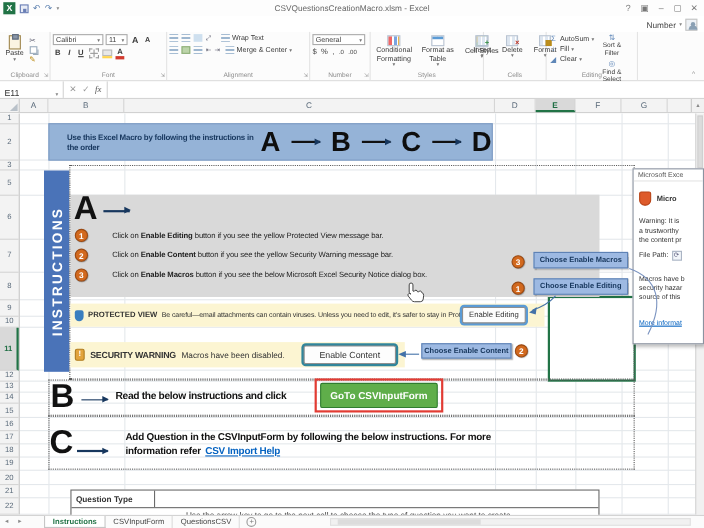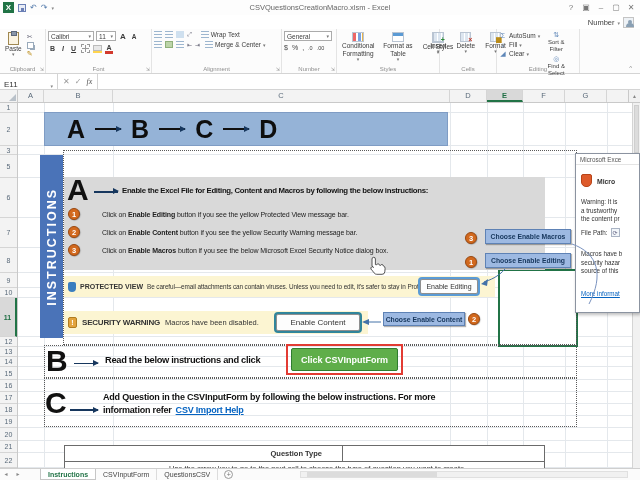--- a/index.html
+++ b/index.html
@@ -121,21 +121,21 @@
 
   .gotobtn { left:291px; top:245px; width:107px; height:23px; background:#5fae4a; border:1px solid #2f7d2f;
     border-radius:2px; color:#fff; font-weight:700; font-size:9px; display:flex; align-items:center;
     justify-content:center; z-index:3; }
   .redframe { left:286px; top:241px; width:117px; height:31px; border:2px solid #e23b33; z-index:3; }
   .btext { font-weight:700; font-size:9.3px; letter-spacing:-0.3px; color:#111; z-index:3; white-space:nowrap;text-align:center; }
   .ctext { font-weight:700; font-size:9px; letter-spacing:-0.2px; color:#111; z-index:3; width:372px; line-height:1.45; }
   .csvlink { color:#0563c1; text-decoration:underline; margin-left:4px; }
 
   .qtable { left:64px; top:342px; width:481px; z-index:3; background:#fff; border:1px solid #6b6b6b; }
-  .qrow { display:flex; border-bottom:1px solid #6b6b6b;justify-content:center; }
+  .qrow { display:flex; border-bottom:1px solid #6b6b6b; }
   .qkey { width:76px; border-right:1px solid #6b6b6b; font-weight:700; font-size:7.5px; padding:3px 2px 3px 4px; }
   .qval { flex:1; font-size:7.5px; padding:3px 4px; }
   .qnext { font-size:7.5px; padding:2px 4px 8px 104px; }
 
   .dialog { left:575px; top:50px; width:65px; height:160px; background:#fff; border:1px solid #8b93a0;
     box-shadow:1px 2px 3px rgba(0,0,0,.25); z-index:5; overflow:hidden; font-size:6.3px; color:#333; }
   .dlgtitle { height:11px; border-bottom:1px solid #e4e4e4; padding:2px 0 0 4px; color:#555; white-space:nowrap; }
   .dlgshield { position:absolute; left:5px; top:20px; width:11px; height:13px; background:#de5b2b;
     border:1px solid #b84418; border-radius:2px 2px 5px 5px; }
   .dlghead { position:absolute; left:21px; top:24px; font-weight:700; font-size:6.8px; white-space:nowrap; }
@@ -439,20 +439,21 @@
         <div class="rownum" style="height: 12px;">19</div>
         <div class="rownum" style="height: 13px;">20</div>
         <div class="rownum" style="height: 12px;">21</div>
         <div class="rownum" style="height: 15px;">22</div>
       </div>
     </div>
 
   <div class="abs selbox"></div>
 
   <div class="abs banner">
+    <span class="banner-text">Use this Excel Macro by following the instructions in the order</span>
     <span id="banner-letters" style="display:flex;align-items:center;">
         <span class="bigletter">A</span>
         <span class="harrow" style="width: 26px; margin: 0px 4px 0px 10px; background: rgb(17, 17, 17);"></span>
         <span class="bigletter">B</span>
         <span class="harrow" style="width: 26px; margin: 0px 4px 0px 10px; background: rgb(17, 17, 17);"></span>
         <span class="bigletter">C</span>
         <span class="harrow" style="width: 26px; margin: 0px 4px 0px 10px; background: rgb(17, 17, 17);"></span>
         <span class="bigletter">D</span>
       </span>
   </div>
@@ -462,21 +463,20 @@
   <div class="abs region" style="left:44px;top:275px;width:533px;height:49px;"></div>
 
   <div class="abs sidebar-band">
     <span>INSTRUCTIONS</span>
   </div>
 
   <div class="abs grayblock"></div>
 
   <div class="abs secletter" style="left:67px;top:72px;">A</div>
   <div class="abs harrow" style="left:94px;top:88px;width:24px;z-index:3;"></div>
-  <div class="abs heading-a" style="left:122px;top:83px;">Enable the Excel File for Editing, Content and Macros by following the below instructions:</div>
 
   <div id="steps">
       <div class="abs step" style="left: 68px; top: 104px;">
         <span class="ncirc">1</span>
         <span class="step-text"><span>Click on </span><span style="font-weight: 700;">Enable Editing</span><span> button if you see the yellow Protected View message bar.</span></span>
       </div>
       <div class="abs step" style="left: 68px; top: 122px;">
         <span class="ncirc">2</span>
         <span class="step-text"><span>Click on </span><span style="font-weight: 700;">Enable Content</span><span> button if you see the yellow Security Warning message bar.</span></span>
       </div>
@@ -504,25 +504,25 @@
     <span class="msgtext" style="font-size:7.5px;">Macros have been disabled.</span>
   </div>
   <div class="abs msgbtn ring-teal" style="left:276px;top:211px;width:84px;height:17px;font-size:8px;">Enable Content</div>
   <div class="abs choosebtn" style="left:383px;top:209px;width:82px;height:14px;">Choose Enable Content</div>
   <div class="abs ncirc" style="left:468px;top:210px;z-index:3;">2</div>
 
   <div class="abs secletter" style="left:46px;top:243px;">B</div>
   <div class="abs harrow" style="left:74px;top:258px;width:24px;z-index:3;"></div>
   <div class="abs btext" style="left:105px;top:252px;">Read the below instructions and click</div>
   <div class="abs redframe"></div>
-  <div class="abs gotobtn">Click CSVInputForm</div>
+  <div class="abs gotobtn">GoTo CSVInputForm</div>
 
   <div class="abs secletter" style="left:45px;top:285px;">C</div>
   <div class="abs harrow" style="left:70px;top:303px;width:28px;z-index:3;"></div>
-  <div class="abs ctext" style="left:103px;top:288px;">
+  <div class="abs ctext" style="left:114px;top:288px;">
     <span>Add Question in the CSVInputForm by following the below instructions. For more information refer</span><a class="csvlink" href="#">CSV Import Help</a>
   </div>
 
   <div class="abs qtable">
     <div class="qrow">
       <div class="qkey">Question Type</div>
     </div>
     <div class="qnext">Use the arrow key to go to the next cell to choose the type of question you want to create.</div>
   </div>
 

